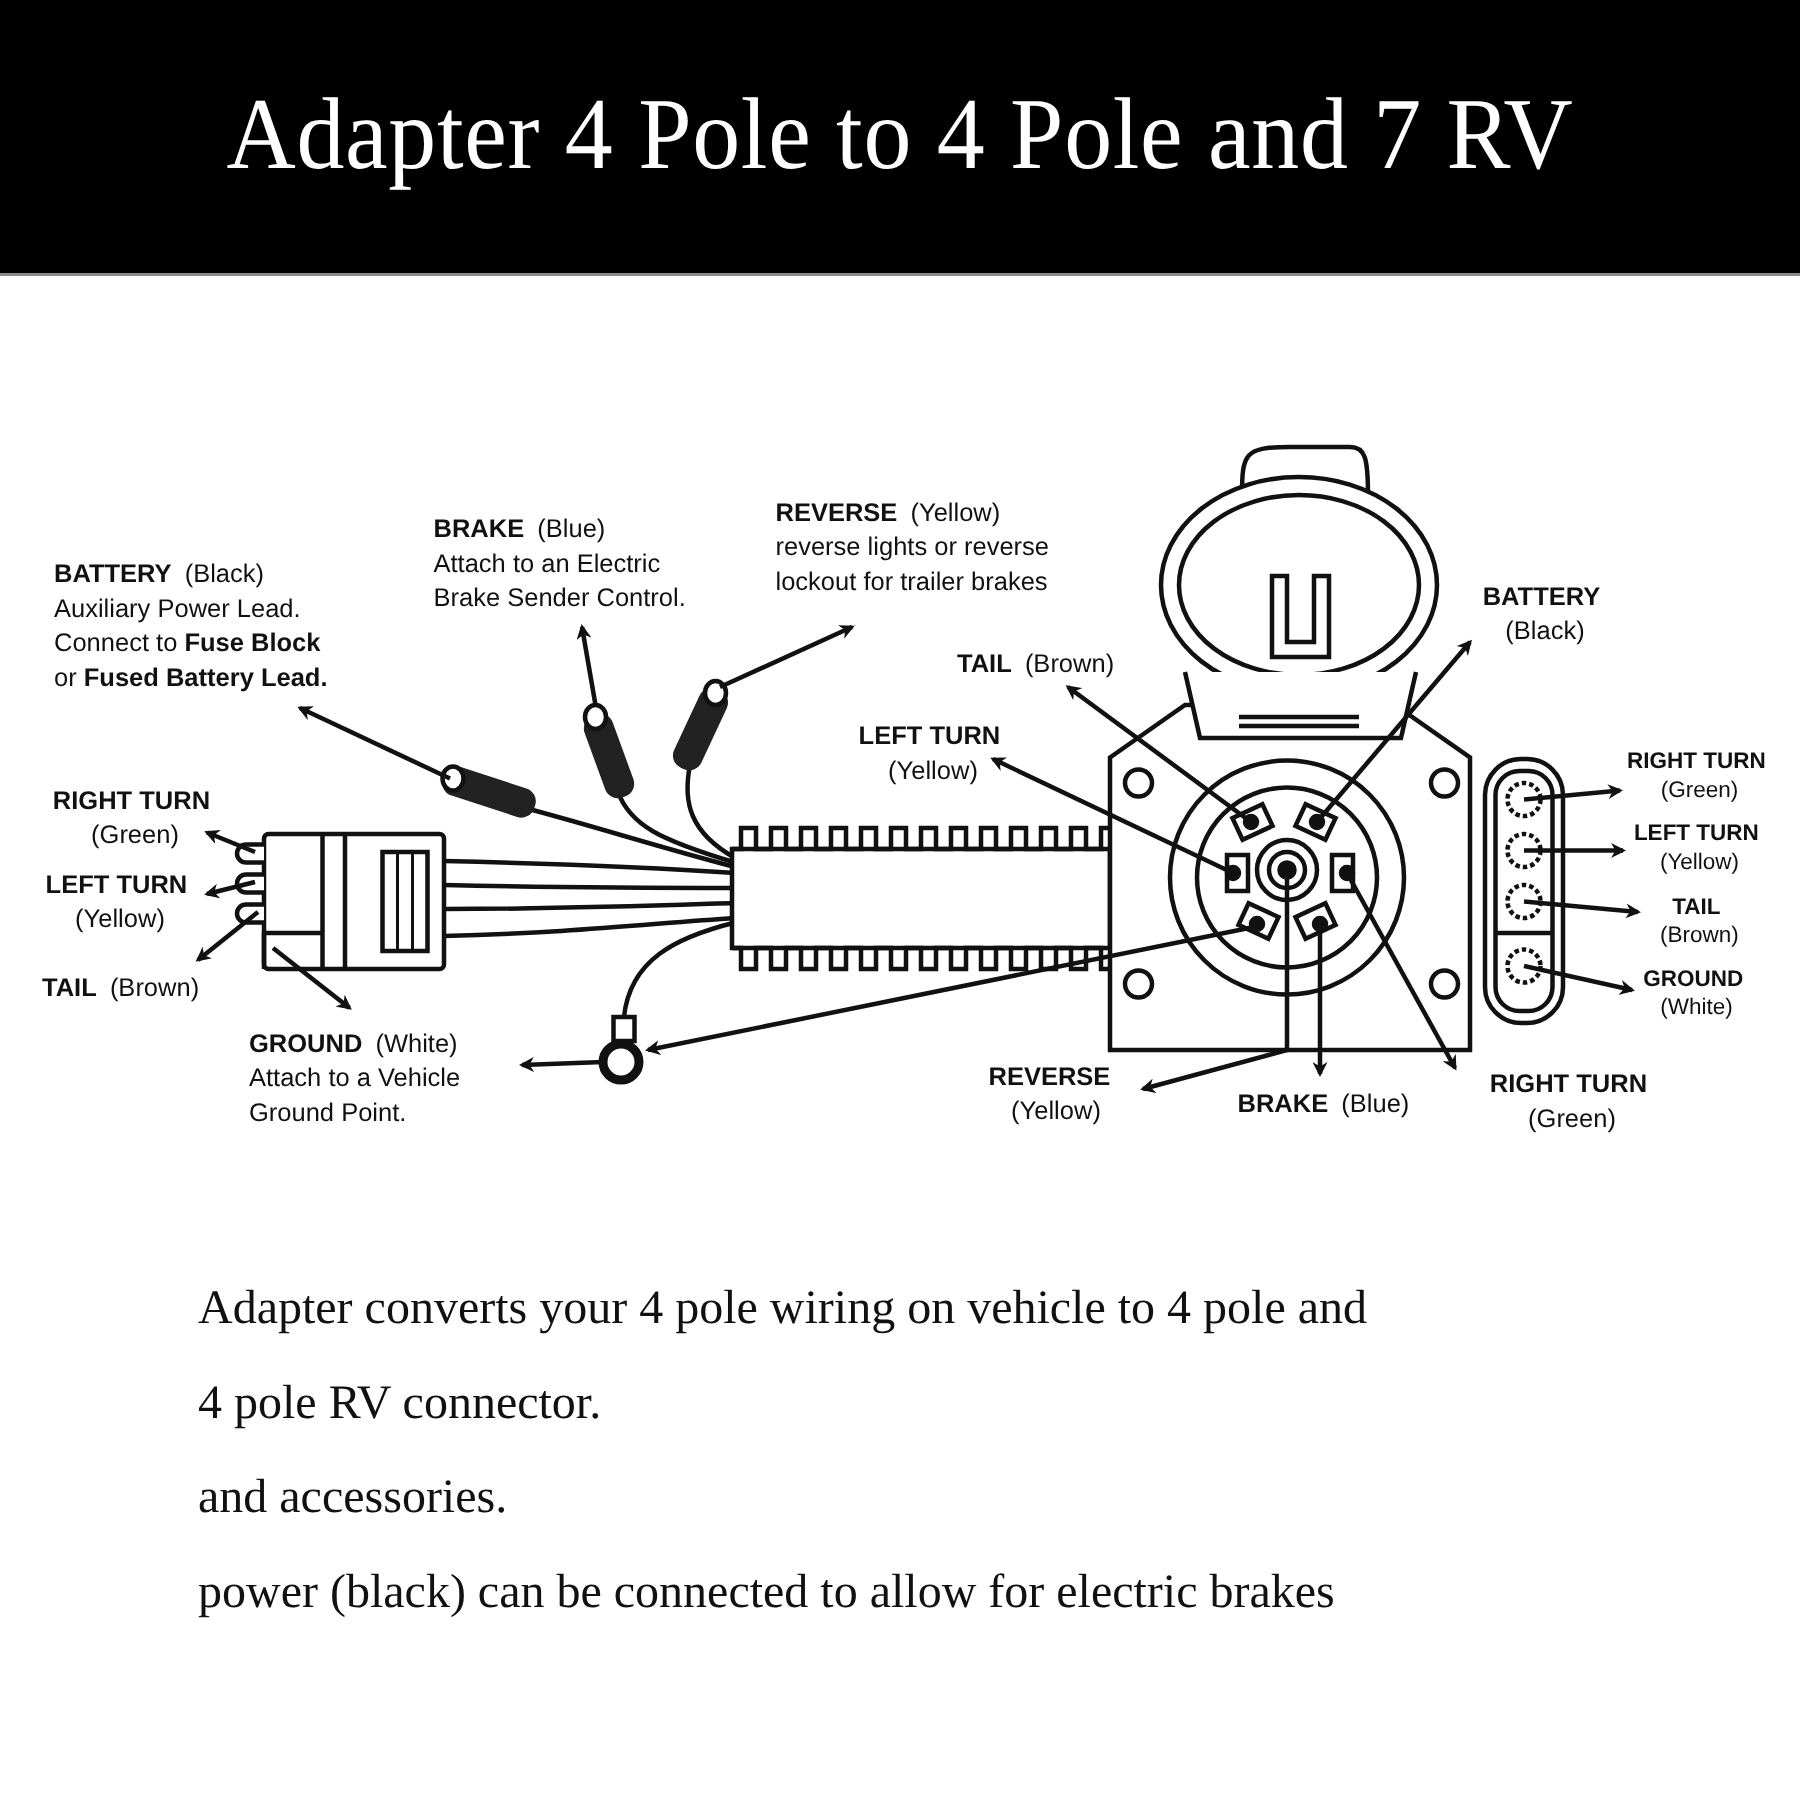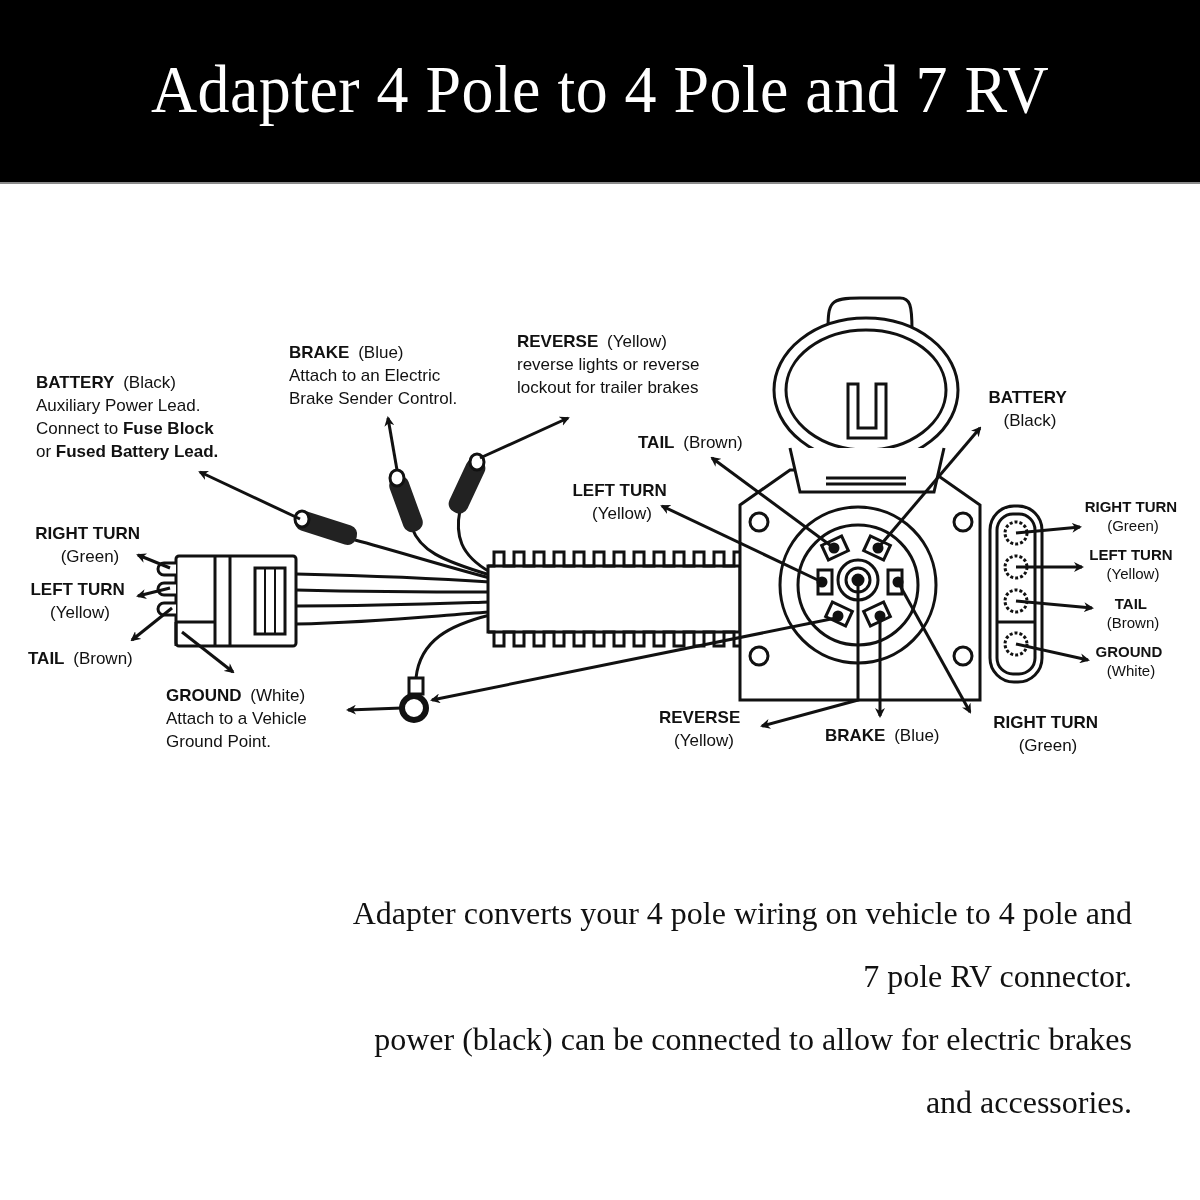--- a/index.html
+++ b/index.html
@@ -12,23 +12,23 @@
       position: absolute; left: 0; top: 50px; width: 1200px; text-align: center;
       font-family: "Liberation Serif", "DejaVu Serif", serif;
       font-size: 68px; color: #ffffff; letter-spacing: 0.5px;
       transform: scaleX(0.94); transform-origin: center;
     }
     svg.diagram { position: absolute; left: 0; top: 0; }
     .lbl { font-family: "Liberation Sans", "DejaVu Sans", sans-serif; font-size: 17px; fill: #111; }
     .lbl .b { font-weight: bold; }
     .small { font-size: 15px; }
     .desc {
-      position: absolute; left: 132px; top: 882px; width: 1000px;
+      position: absolute; left: 132px; top: 840px; width: 1000px;
       font-family: "Liberation Serif", "DejaVu Serif", serif;
-      font-size: 32px; color: #111; line-height: 63px; text-align: right;
+      font-size: 32px; color: #111; line-height: 63px;
     }
     .desc p { margin: 0; }
   </style>
 </head>
 <body>
 
 <div class="title-bar">
   <div class="title-text">Adapter 4 Pole to 4 Pole and 7 RV</div>
 </div>
 
@@ -246,16 +246,16 @@
     <tspan x="1133" y="628">(Brown)</tspan>
   </text>
   <text class="lbl small" text-anchor="middle">
     <tspan x="1131" y="657" class="b">GROUND</tspan>
     <tspan x="1131" y="676">(White)</tspan>
   </text>
 </svg>
 
 <div class="desc">
   <p>Adapter converts your 4 pole wiring on vehicle to 4 pole and</p>
-  <p>7 pole RV connector.</p>
+  <p>4 pole RV connector.</p>
+  <p>and accessories.</p>
   <p>power (black) can be connected to allow for electric brakes</p>
-  <p>and accessories.</p>
 </div>
 
 </body></html>

